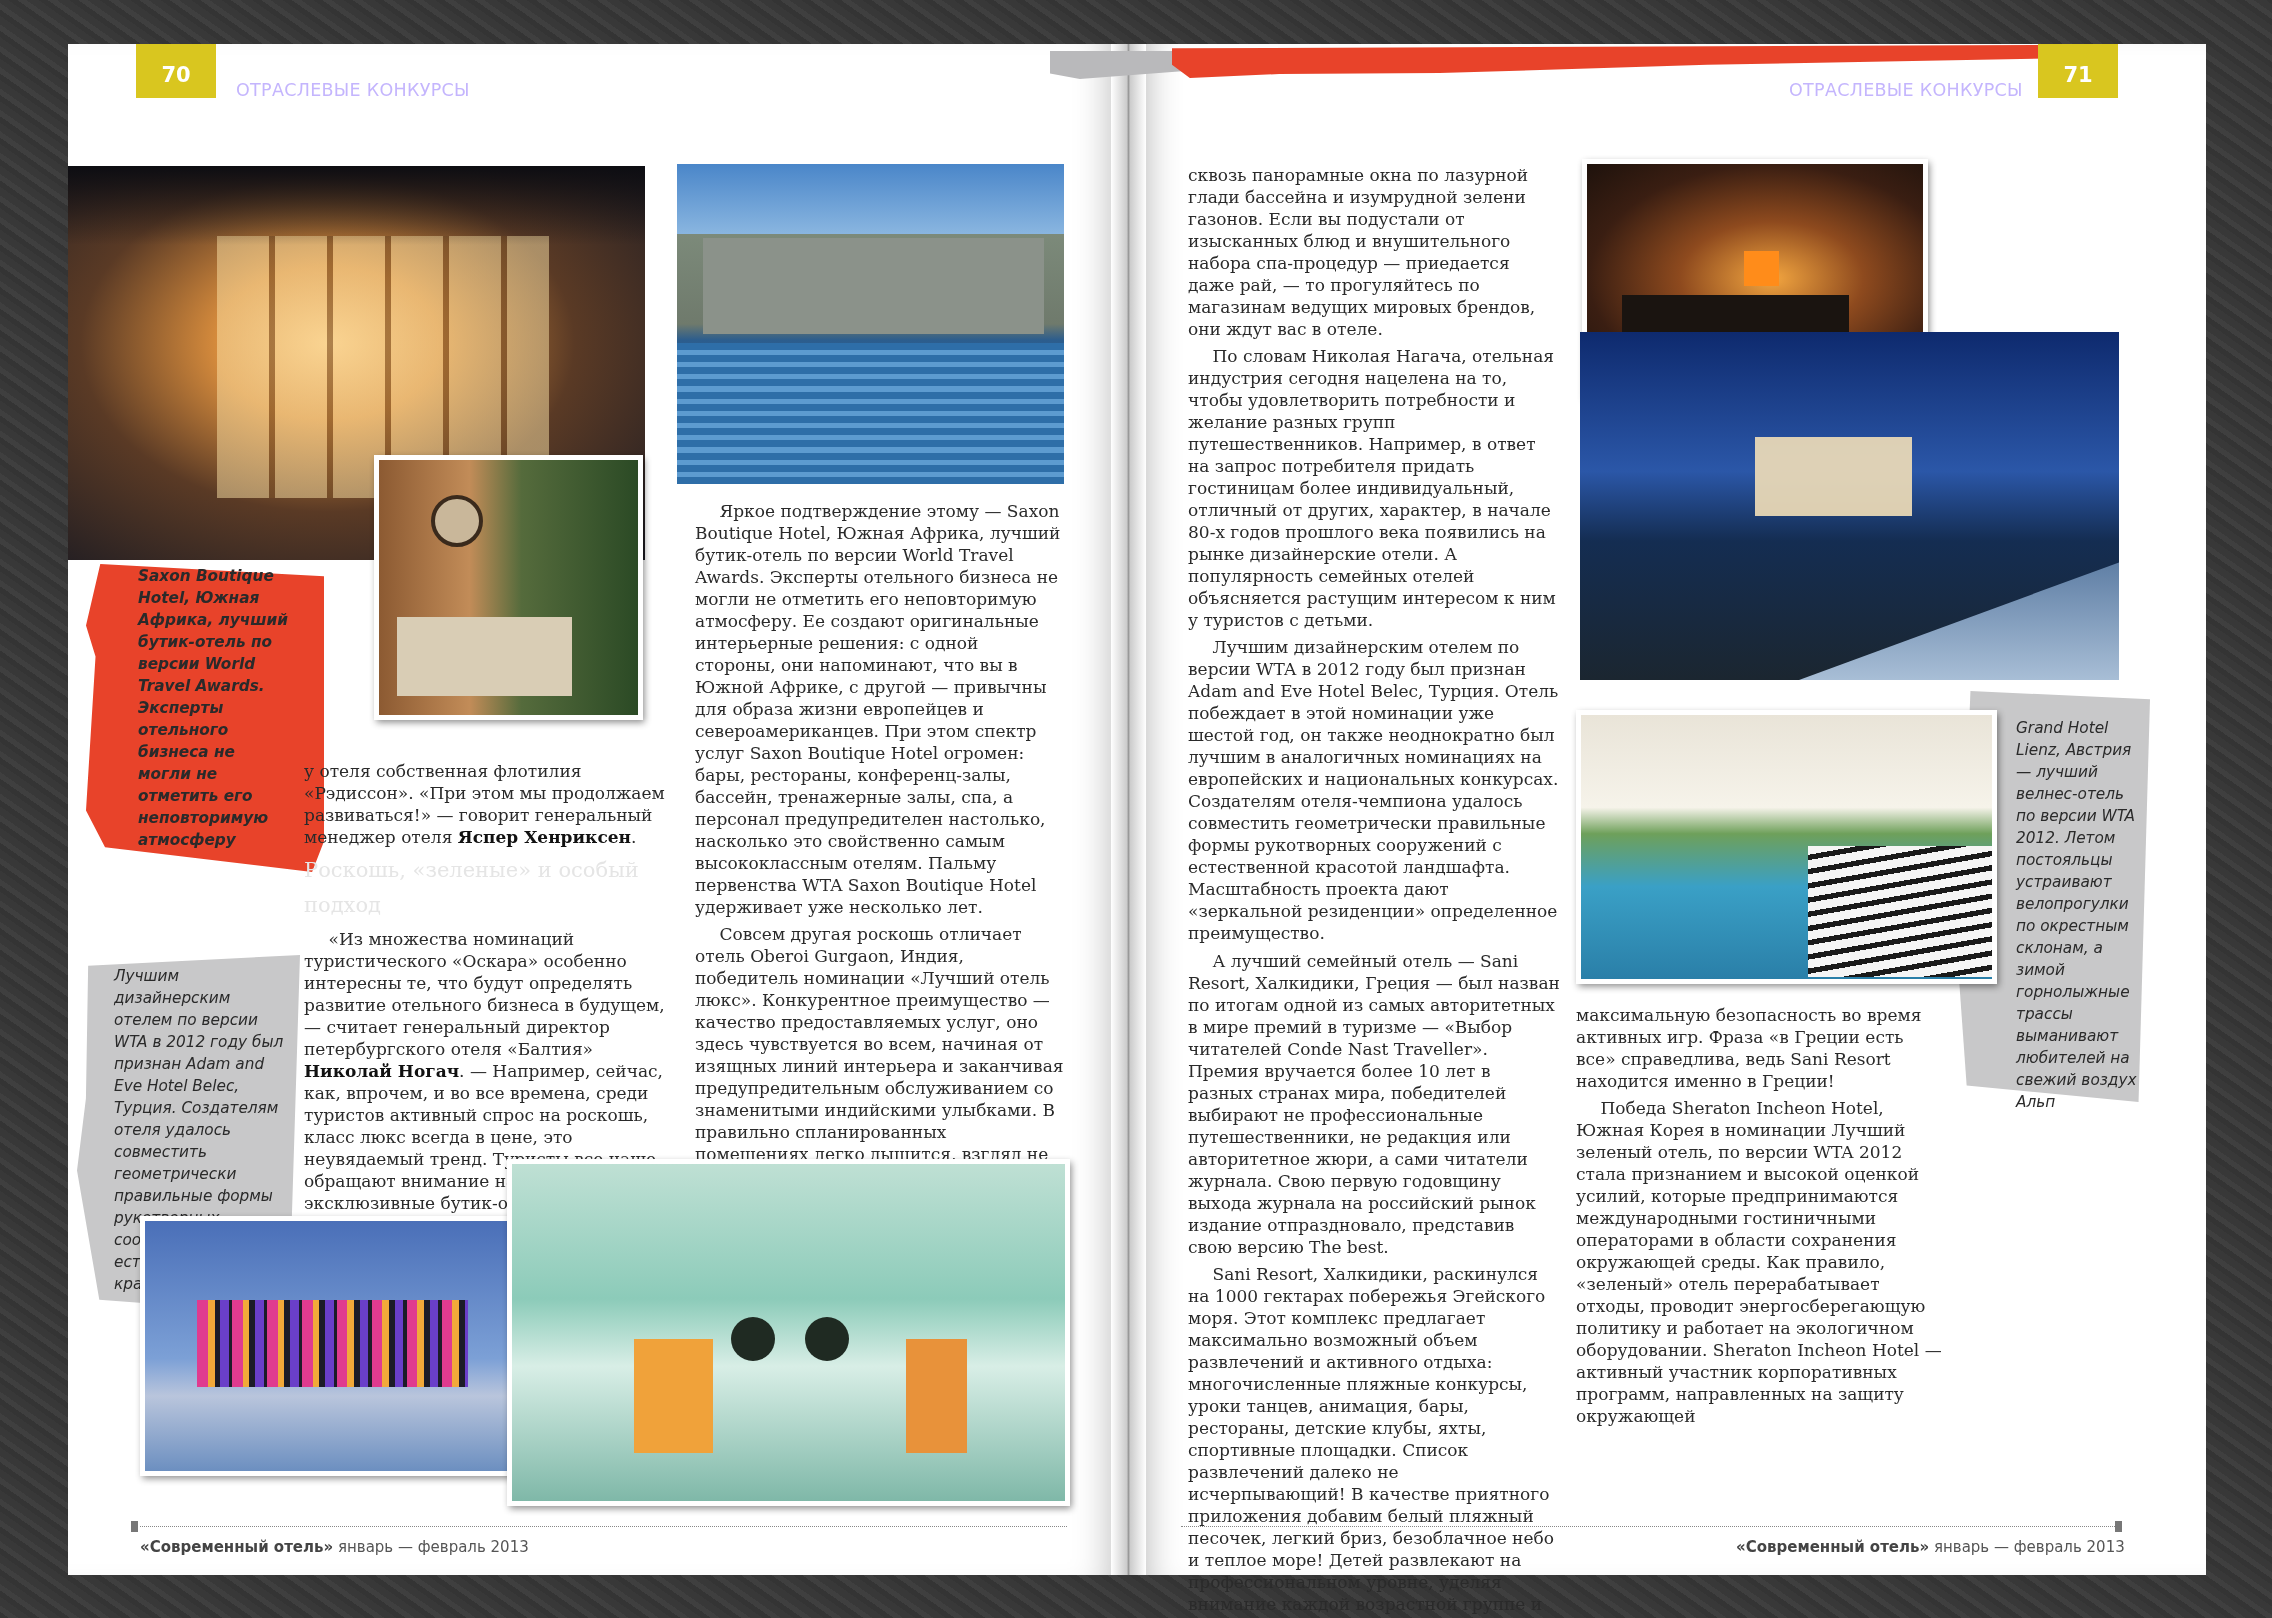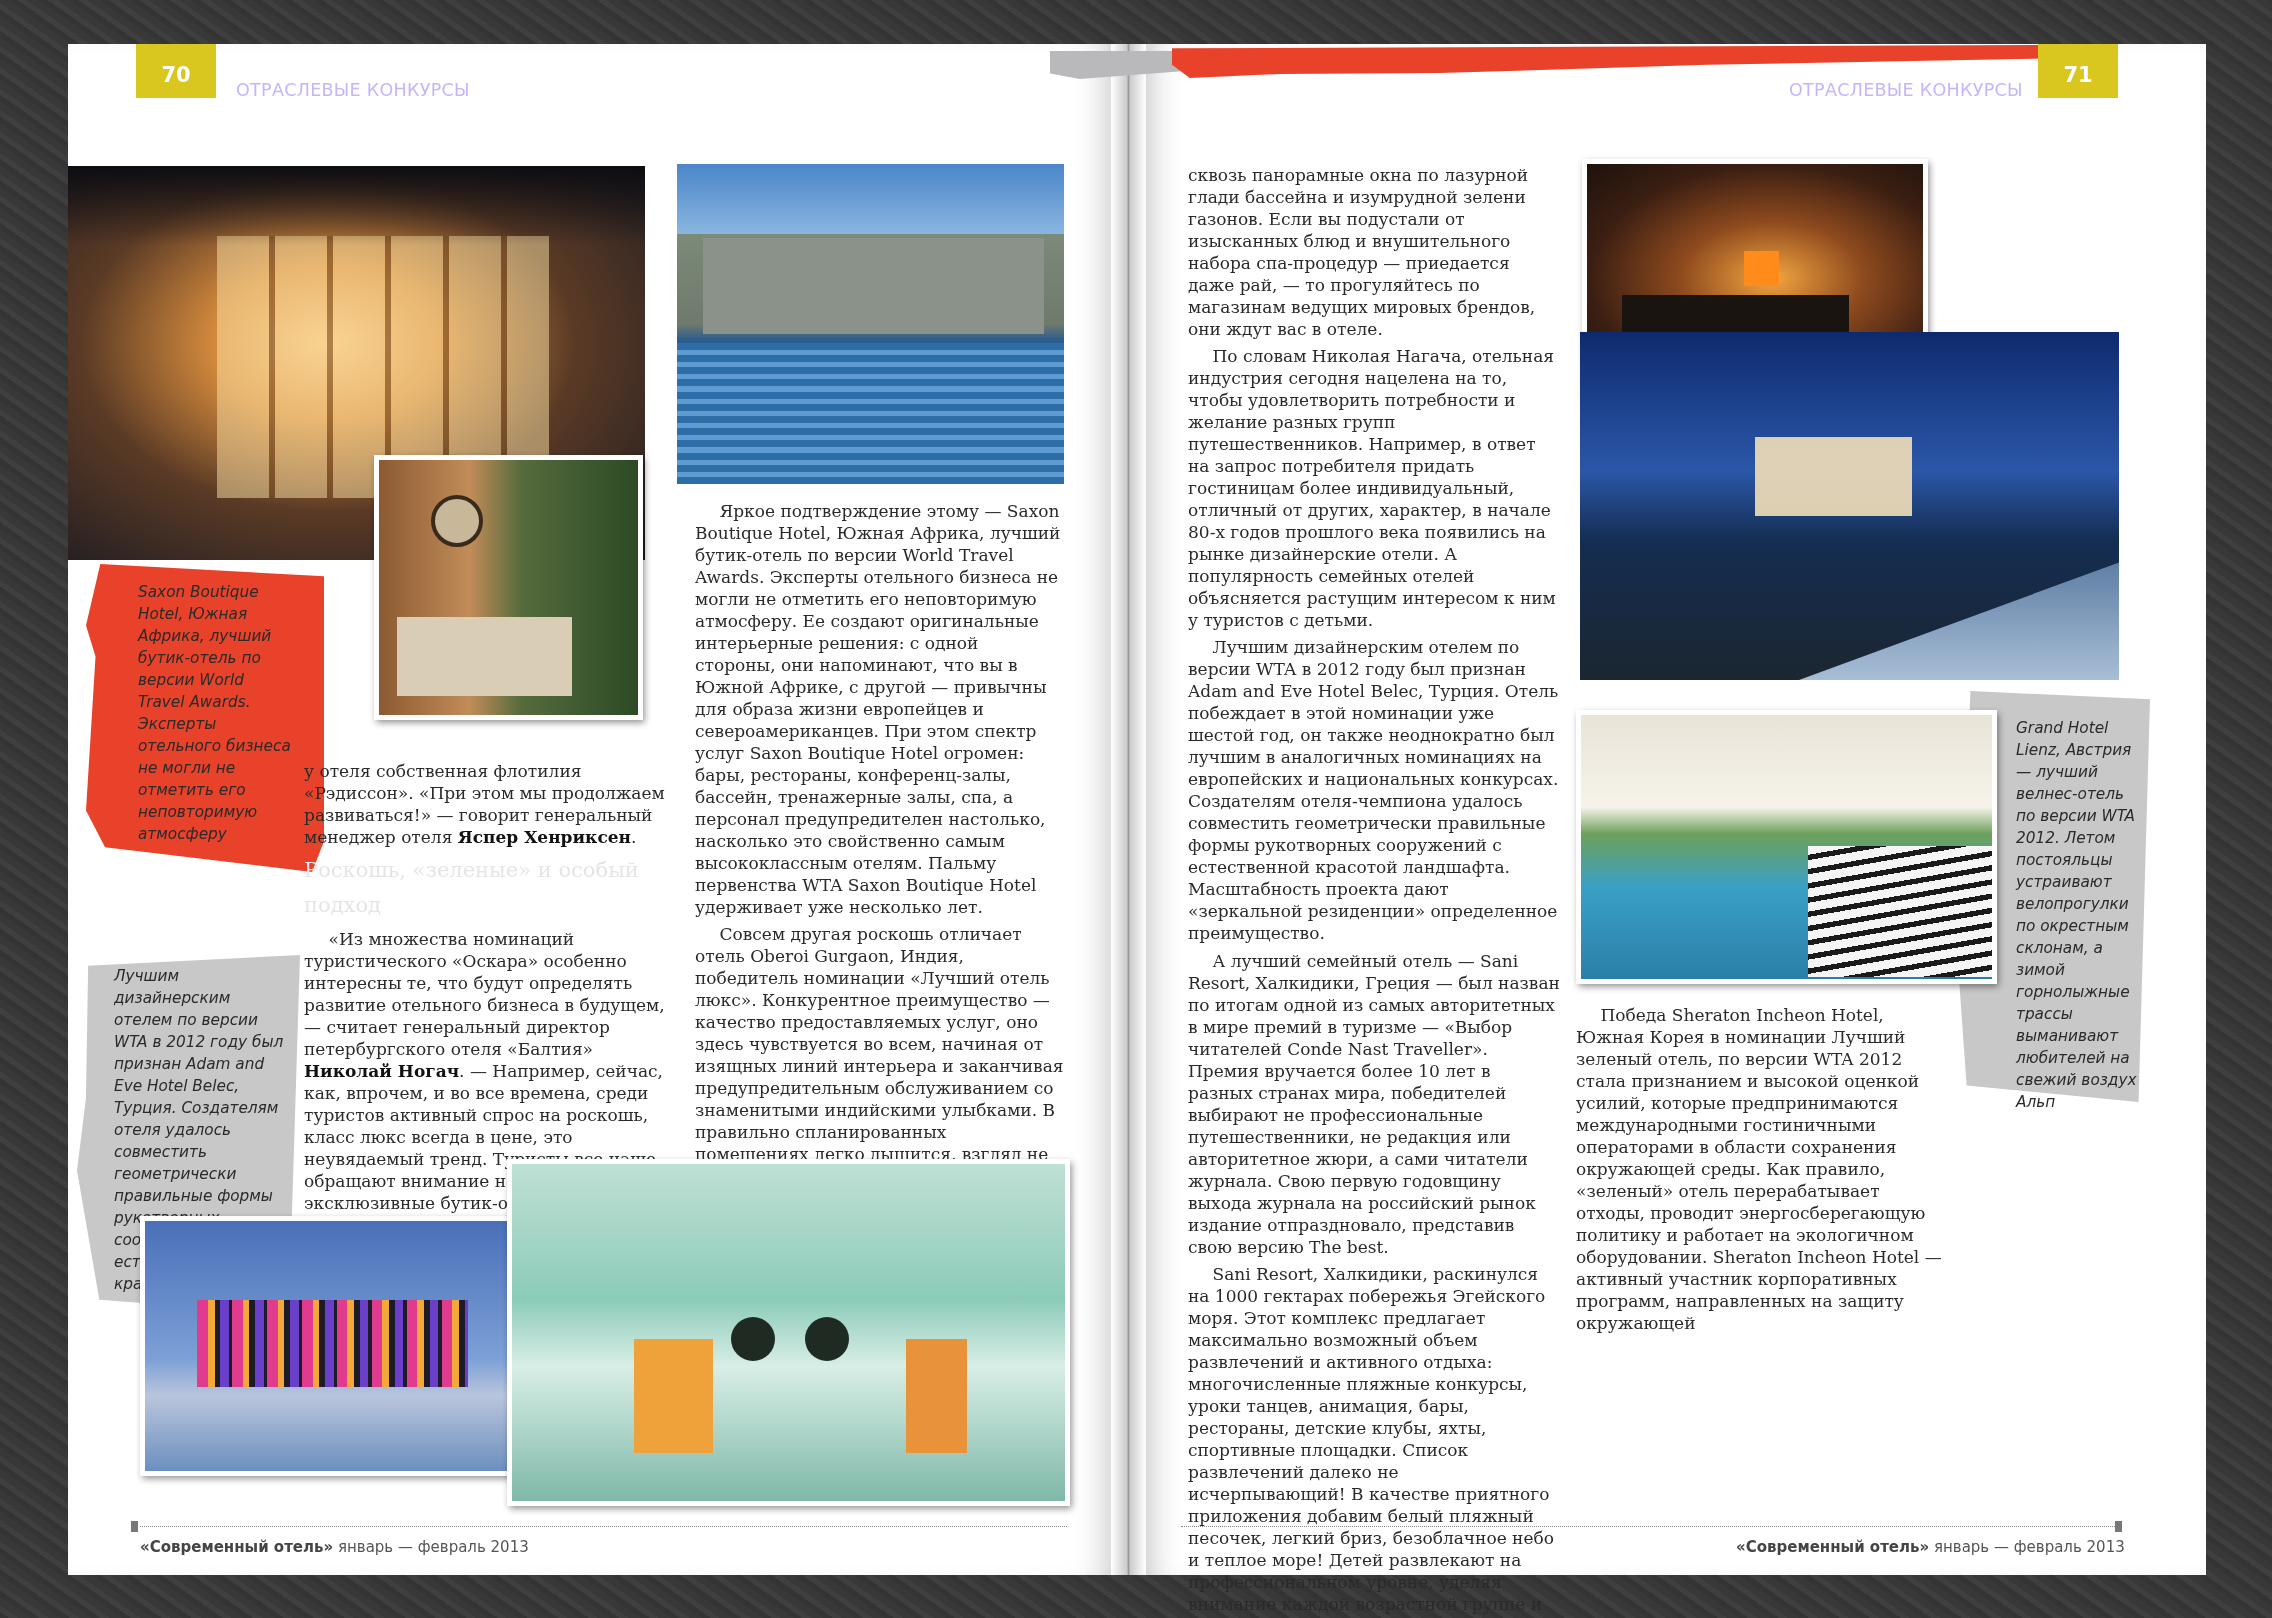--- a/index.html
+++ b/index.html
@@ -52,21 +52,21 @@
   <div style="position:absolute;left:0;top:0;width:577px;height:79px;background:linear-gradient(#0d0d12,transparent);"></div>
 </div>
 <div class="photo" style="left:677px;top:164px;width:387px;height:320px;
   background:linear-gradient(#4a86c9 0%,#8ab6e0 22%,#7c8a7a 22%,#6f7a6c 50%,#2c5d8d 55%,#3b82c0 100%);">
   <div style="position:absolute;left:26px;top:74px;width:341px;height:96px;background:#8b928a;"></div>
   <div style="position:absolute;left:0;top:179px;width:387px;height:141px;
     background:repeating-linear-gradient(0deg,#2e6ea8 0 7px,#5d9bd0 7px 12.2px);"></div>
 </div>
 
 <div class="red-blob" style="left:86px;top:564px;width:238px;height:308px;clip-path:polygon(6% 0,100% 4%,100% 90%,95% 100%,8% 92%,0 80%,4% 30%,0 20%);"></div>
-<div class="caption" style="left:138px;top:581px;width:153px;">Saxon Boutique Hotel, Южная Африка, лучший бутик-отель по версии World Travel Awards. Эксперты отельного бизнеса не могли не отметить его неповторимую атмосферу</div>
+<div class="caption" style="left:138px;top:565px;width:153px;font-weight:bold;">Saxon Boutique Hotel, Южная Африка, лучший бутик-отель по версии World Travel Awards. Эксперты отельного бизнеса не могли не отметить его неповторимую атмосферу</div>
 
 <div class="photo framed" style="left:374px;top:455px;width:259px;height:255px;
   background:linear-gradient(90deg,#8c5a32 0%,#c28c58 35%,#556b3c 55%,#2b4a25 100%);">
   <div style="position:absolute;left:17.5px;top:157px;width:175px;height:79px;background:#d9cdb5;"></div>
   <div style="position:absolute;left:52px;top:35px;width:44px;height:44px;border-radius:50%;border:4.4px solid #3a2a1c;background:#c9b79a;"></div>
 </div>
 
 <div class="body-text" style="left:304px;top:760px;width:369px;">
   <p class="noindent"><span>у отеля собственная флотилия «Рэдиссон». «При этом мы продолжаем развиваться!» — говорит генеральный менеджер отеля </span><b>Яспер Хенриксен</b><span>.</span></p>
   <p class="subhead">Роскошь, «зеленые» и особый подход</p>
@@ -124,19 +124,20 @@
 
 <div class="grey-blob" style="left:1959px;top:691px;width:191px;height:411px;clip-path:polygon(6% 0,100% 2%,94% 100%,4% 96%,0 70%);"></div>
 <div class="photo framed" style="left:1576px;top:710px;width:411px;height:264px;
   background:linear-gradient(#e9e4d8 0%,#f6f3ea 35%,#6ea05a 45%,#3aa0c6 65%,#2a7fa8 100%);">
   <div style="position:absolute;left:227px;top:131px;width:184px;height:131px;
     background:repeating-linear-gradient(170deg,#f5f5f5 0 8.7px,#1a1a1a 8.7px 14px);"></div>
 </div>
 <div class="caption" style="left:2016px;top:717px;width:131px;">Grand Hotel Lienz, Австрия — лучший велнес-отель по версии WTA 2012. Летом постояльцы устраивают велопрогулки по окрестным склонам, а зимой горнолыжные трассы выманивают любителей на свежий воздух Альп</div>
 
 <div class="body-text" style="left:1576px;top:1004px;width:372px;">
+  <p class="noindent">максимальную безопасность во время активных игр. Фраза «в Греции есть все» справедлива, ведь Sani Resort находится именно в Греции!</p>
   <p>Победа Sheraton Incheon Hotel, Южная Корея в номинации Лучший зеленый отель, по версии WTA 2012 стала признанием и высокой оценкой усилий, которые предпринимаются международными гостиничными операторами в области сохранения окружающей среды. Как правило, «зеленый» отель перерабатывает отходы, проводит энергосберегающую политику и работает на экологичном оборудовании. Sheraton Incheon Hotel — активный участник корпоративных программ, направленных на защиту окружающей</p>
 </div>
 
 <div class="footer-rule" style="left:1181px;width:936px;"></div>
 <div class="footer-mark" style="left:2115px;"></div>
 <div class="footer" style="left:1736px;"><b>«Современный отель»</b> <span>январь — февраль 2013</span></div>
 
 
 </body></html>

